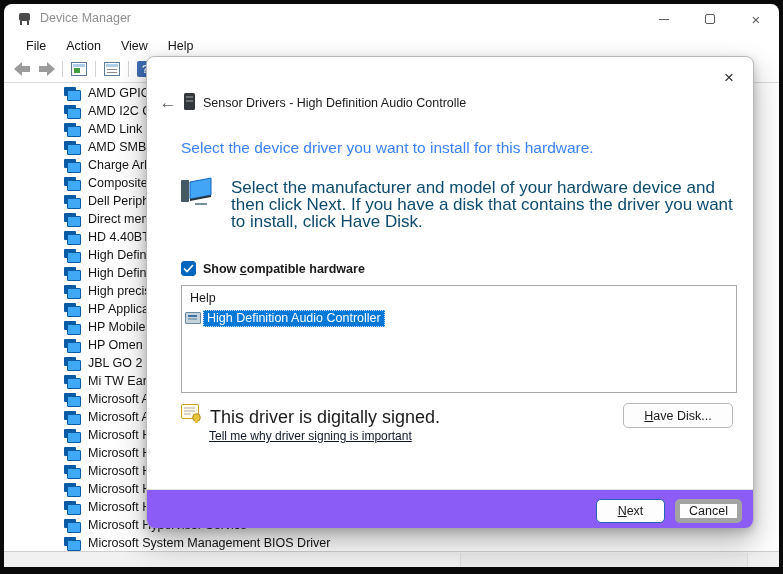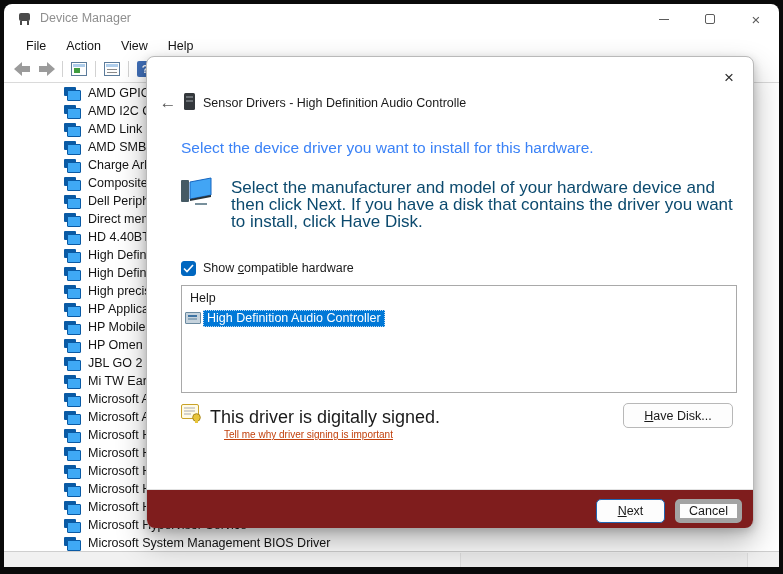--- a/index.html
+++ b/index.html
@@ -72,47 +72,47 @@
   .dlg-title-icon::after { content:""; position:absolute; left:2px; top:3px; width:7px; height:2px;
                            background:#6b7075; box-shadow:0 4px 0 #6b7075; }
   .dlg-title { position:absolute; left:56px; top:39px; font-size:12.5px; color:#1a1a1a; }
 
   .dlg-heading { position:absolute; left:34px; top:82px; font-size:15.5px; color:#3b82f6; }
 
   .dlg-info-icon { position:absolute; left:34px; top:120px; }
   .dlg-info-text { position:absolute; left:84px; top:122px; width:520px;
                    font-size:17px; line-height:17px; color:#0c4a6e; }
 
-  .dlg-check-row { position:absolute; left:34px; top:204px; display:flex; align-items:flex-start; }
+  .dlg-check-row { position:absolute; left:34px; top:204px; display:flex; align-items:center;font-weight:bold; }
   .checkbox { width:15px; height:15px; background:#0067c0; border:1px solid #0067c0;
               border-radius:3px; display:flex; align-items:center; justify-content:center; }
   .check-label { margin-left:7px; font-size:12.5px; }
 
   .listbox { position:absolute; left:34px; top:228px; width:556px; height:108px;
              border:1px solid #a9a9a9; background:#fff; }
   .model-label { position:absolute; left:8px; top:5px; font-size:12.5px; }
   .list-item { position:absolute; left:3px; top:23px; display:flex; align-items:center; height:18px; }
   .item-icon { width:16px; height:12px; background:#c6d3dd; border:1px solid #6b8aa0;
                border-radius:1px; position:relative; flex:0 0 16px; }
   .item-icon::after { content:""; position:absolute; left:2px; top:2px; width:9px; height:2px;
                       background:#3f74a3; box-shadow:0 3px 0 #8fa9bc; }
   .item-text { margin-left:2px; background:#0078d7; color:#fff; font-size:12.5px;
                padding:1px 4px 2px 4px; outline:1px dotted #bcd9f2; outline-offset:-1px; }
 
   .cert-icon { position:absolute; left:34px; top:347px; }
   .signed-text { position:absolute; left:63px; top:350px; font-size:18px; }
-  .signed-link { position:absolute; left:77px; top:372px; font-size:10px;
-                 color:#c2410c; text-decoration:underline; }
+  .signed-link { position:absolute; left:62px; top:372px; font-size:12px;
+                 color:#0f172a; text-decoration:underline; }
 
   .btn { background:#fdfdfd; font-size:12.5px; color:#1a1a1a;
          display:flex; align-items:center; justify-content:center; border-radius:5px; }
   .havedisk-btn { position:absolute; left:476px; top:346px; width:110px; height:25px;
                   border:1px solid #b8b8b8;text-align:right; }
   .dlg-footer { position:absolute; left:0; top:432px; width:100%; height:39px;
-                background:#7f1d1d; border-top:1px solid #e2e2e2; border-radius:0 0 8px 8px; }
+                background:#8b5cf6; border-top:1px solid #e2e2e2; border-radius:0 0 8px 8px; }
   .next-btn { position:absolute; left:449px; top:9px; width:69px; height:24px;
               border:1.5px solid #2066b2; }
   .cancel-btn { position:absolute; left:528px; top:9px; width:67px; height:24px;
                 border:5px solid #a3a3a3; }
   .u { text-decoration:underline; }
 </style>
 </head>
 <body>
 
 <div class="window">

